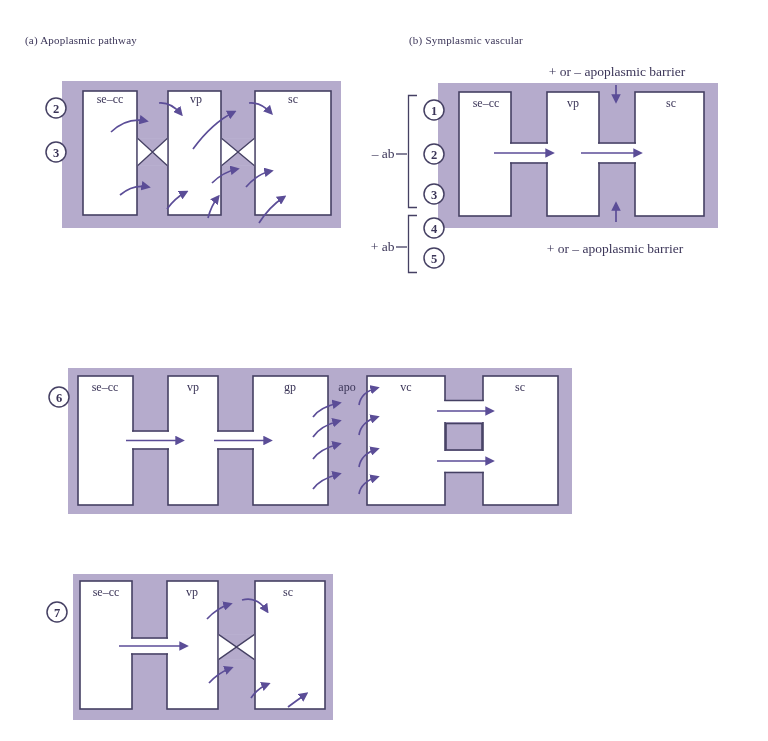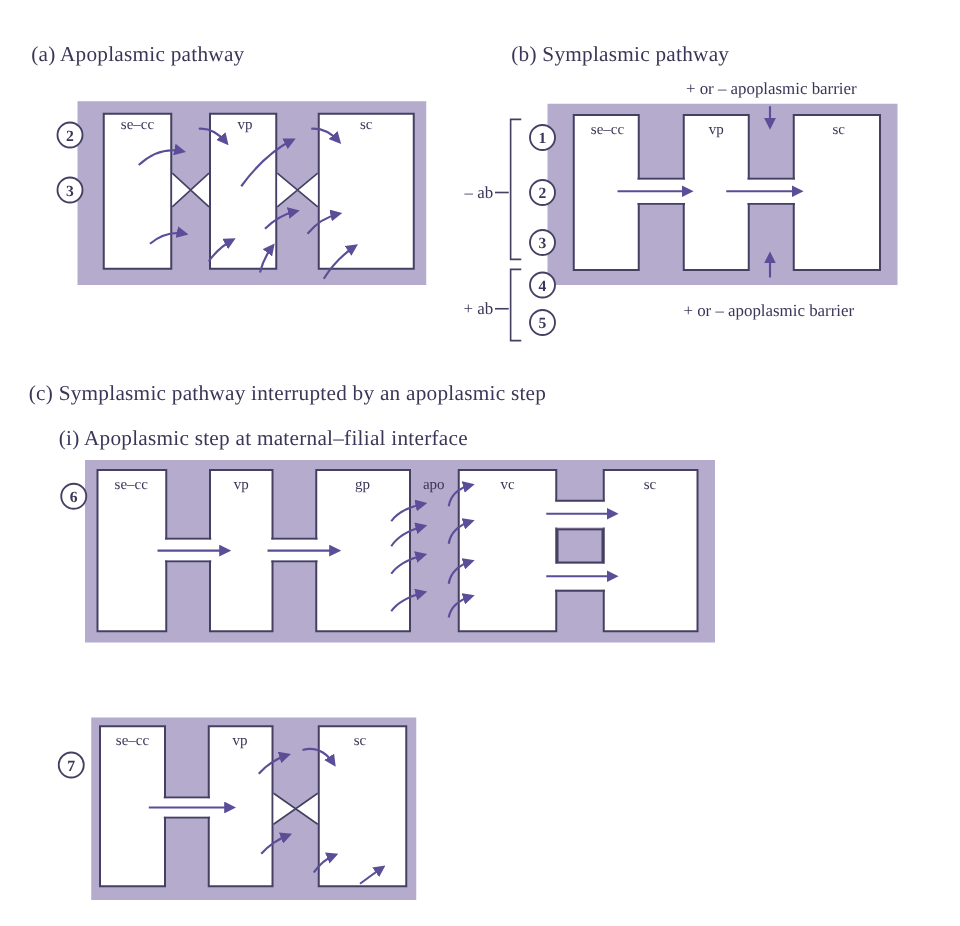--- a/index.html
+++ b/index.html
@@ -7,21 +7,21 @@
     --c-wall:#454063;
     --c-arrow:#5b4d97;
     --c-text:#3b3558;
   }
   html,body{margin:0;padding:0;background:#ffffff;}
   #stage{
     position:relative;width:768px;height:741px;background:#ffffff;overflow:hidden;
     font-family:"Liberation Serif", serif;
   }
   .title{
-    position:absolute;color:var(--c-text);font-size:17px;white-space:nowrap;
+    position:absolute;color:var(--c-text);font-size:11px;white-space:nowrap;
     letter-spacing:.2px;
   }
   svg{position:absolute;left:0;top:0;}
   .blk{fill:var(--c-block);}
   .cell{fill:#ffffff;stroke:var(--c-wall);stroke-width:1.6;}
   .chan{fill:#ffffff;stroke:none;}
   .tri{fill:var(--c-block);stroke:none;}
   .xline{stroke:var(--c-wall);stroke-width:1.3;fill:none;}
   .wline{stroke:var(--c-wall);stroke-width:1.5;fill:none;}
   .arrow{stroke:var(--c-arrow);stroke-width:1.7;fill:none;}
@@ -31,23 +31,21 @@
   .numc{fill:#ffffff;stroke:var(--c-wall);stroke-width:1.5;}
   .num{fill:var(--c-text);font-size:12.5px;font-weight:bold;text-anchor:middle;font-family:"Liberation Serif",serif;}
   .bracket{stroke:var(--c-wall);stroke-width:1.3;fill:none;}
 </style>
 </head>
 <body>
 
 <div id="stage">
 
   <div class="title" style="left:25px;top:34px;">(a) Apoplasmic pathway</div>
-  <div class="title" style="left:409px;top:34px;">(b) Symplasmic pathway</div>
-  <div class="title" style="left:23px;top:305px;">(c) Symplasmic pathway interrupted by an apoplasmic step</div>
-  <div class="title" style="left:47px;top:341px;">(i) Apoplasmic step at maternal–filial interface</div>
+  <div class="title" style="left:409px;top:34px;">(b) Symplasmic vascular</div>
 
   <svg width="768" height="741" viewBox="0 0 768 741">
     <defs>
       <marker id="ah" viewBox="0 0 10 10" refX="7" refY="5" markerWidth="5.6" markerHeight="5.6" orient="auto">
         <path class="ahp" d="M0 0 L10 5 L0 10 z"></path>
       </marker>
     </defs>
 
     <g>
       <rect class="blk" x="62" y="81" width="279" height="147"></rect>

